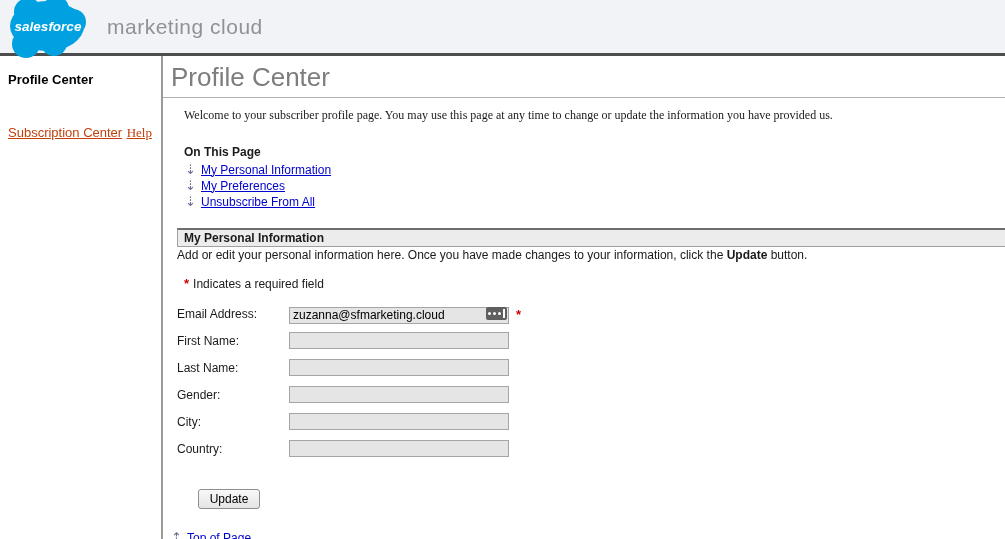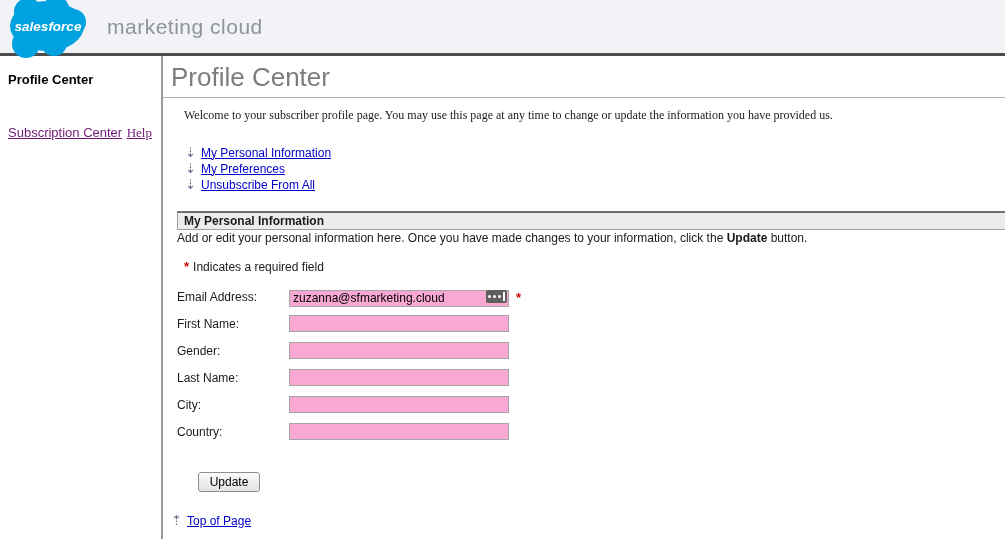--- a/index.html
+++ b/index.html
@@ -10,21 +10,21 @@
   .app-header { position:relative; height:53px; background:#f1f3f6; }
   .header-rule { height:3px; background:#4d4d4d; }
   .logo-wrap { position:absolute; left:6px; top:-4px; z-index:5; }
   .product-name { position:absolute; left:107px; top:15px; font-size:21px;
     color:#8f9396; letter-spacing:0.5px; }
 
   
   .layout { display:flex; height:483px; }
   .sidebar { width:163px; border-right:2px solid #9a9a9a; padding:16px 8px 0 8px; }
   .sidebar-title { font-size:13px; font-weight:bold; color:#000; margin-bottom:9px; white-space:nowrap; }
-  .side-link { display:inline-block; font-size:13px; color:#701a75; text-decoration:underline; cursor:pointer; white-space:nowrap; }
+  .side-link { display:inline-block; font-size:13px; color:#c2410c; text-decoration:underline; cursor:pointer; white-space:nowrap; }
   .side-link.help { margin-top:29px;font-family:Liberation Serif, serif; }
 
   .main { flex:1; position:relative; }
 
   .page-title-block { border-bottom:1px solid #b0b0b0; padding:6px 0 5px 8px; }
   .page-title { font-size:26px; line-height:30px; font-weight:normal; color:#7d7d7d; }
 
   .welcome { margin:10px 0 0 21px; font-size:12px; white-space:nowrap;font-family:Liberation Serif, serif; }
 
   .on-this-page { margin:22px 0 0 21px; }
@@ -38,21 +38,21 @@
     height:19px; line-height:17px; padding-left:6px; font-size:12px; font-weight:bold; }
   .section-desc { margin:1px 0 0 14px; font-size:12px; white-space:nowrap; }
 
   .required-note { margin:14px 0 0 21px; font-size:12px; }
   .req-star { color:#cc0000; font-weight:bold; font-size:13px; margin-right:4px; }
 
   .form { margin:14px 0 0 14px; }
   .form-row { display:flex; align-items:flex-start; margin-bottom:10px; height:17px; }
   .form-label { width:112px; font-size:12px; padding-top:2px; }
   .input-wrap { position:relative; }
-  .text-input { width:220px; height:17px; border:1px solid #a5a5a5; background:#f9a8d4;
+  .text-input { width:220px; height:17px; border:1px solid #a5a5a5; background:#e5e5e5;
     font-size:12px; font-family:"Liberation Sans","DejaVu Sans",sans-serif; padding:0 3px; outline:none; }
   .reveal-btn { position:absolute; right:2px; top:2px; width:21px; height:13px; background:#5f5f5f;
     border-radius:2px; display:flex; align-items:center; padding:0 2px; cursor:pointer; }
   .reveal-btn .dot { width:3px; height:3px; border-radius:50%; background:#fff; margin-right:2px; }
   .reveal-btn .bar { width:2px; height:9px; background:#fff; margin-left:auto; }
   .field-star { color:#cc0000; font-weight:bold; font-size:13px; margin-left:7px; padding-top:2px; }
 
   .update-btn { margin:22px 0 0 21px; width:62px; height:20px; font-size:12px;
     font-family:"Liberation Sans","DejaVu Sans",sans-serif;
     background:linear-gradient(#f9f9f9,#e4e4e4); border:1px solid #8e8e8e; border-radius:3px; cursor:pointer; }
@@ -92,20 +92,21 @@
 
   <div class="main">
 
     <div class="page-title-block">
       <h1 class="page-title">Profile Center</h1>
     </div>
 
     <p class="welcome">Welcome to your subscriber profile page. You may use this page at any time to change or update the information you have provided us.</p>
 
     <div class="on-this-page">
+      <div class="otp-title">On This Page</div>
       <div class="otp-row">
         <span class="arrow-down">⇣</span>
         <a class="otp-link">My Personal Information</a>
       </div>
       <div class="otp-row">
         <span class="arrow-down">⇣</span>
         <a class="otp-link">My Preferences</a>
       </div>
       <div class="otp-row">
         <span class="arrow-down">⇣</span>
@@ -134,26 +135,26 @@
         </span>
         <span class="field-star">*</span>
       </div>
 
       <div class="form-row">
         <label class="form-label">First Name:</label>
         <input class="text-input" type="text" value="" style="">
       </div>
 
       <div class="form-row">
-        <label class="form-label">Gender:</label>
+        <label class="form-label">Last Name:</label>
         <input class="text-input" type="text" value="" style="">
       </div>
 
       <div class="form-row">
-        <label class="form-label">Last Name:</label>
+        <label class="form-label">Gender:</label>
         <input class="text-input" type="text" value="" style="">
       </div>
 
       <div class="form-row">
         <label class="form-label">City:</label>
         <input class="text-input" type="text" value="" style="">
       </div>
 
       <div class="form-row">
         <label class="form-label">Country:</label>

